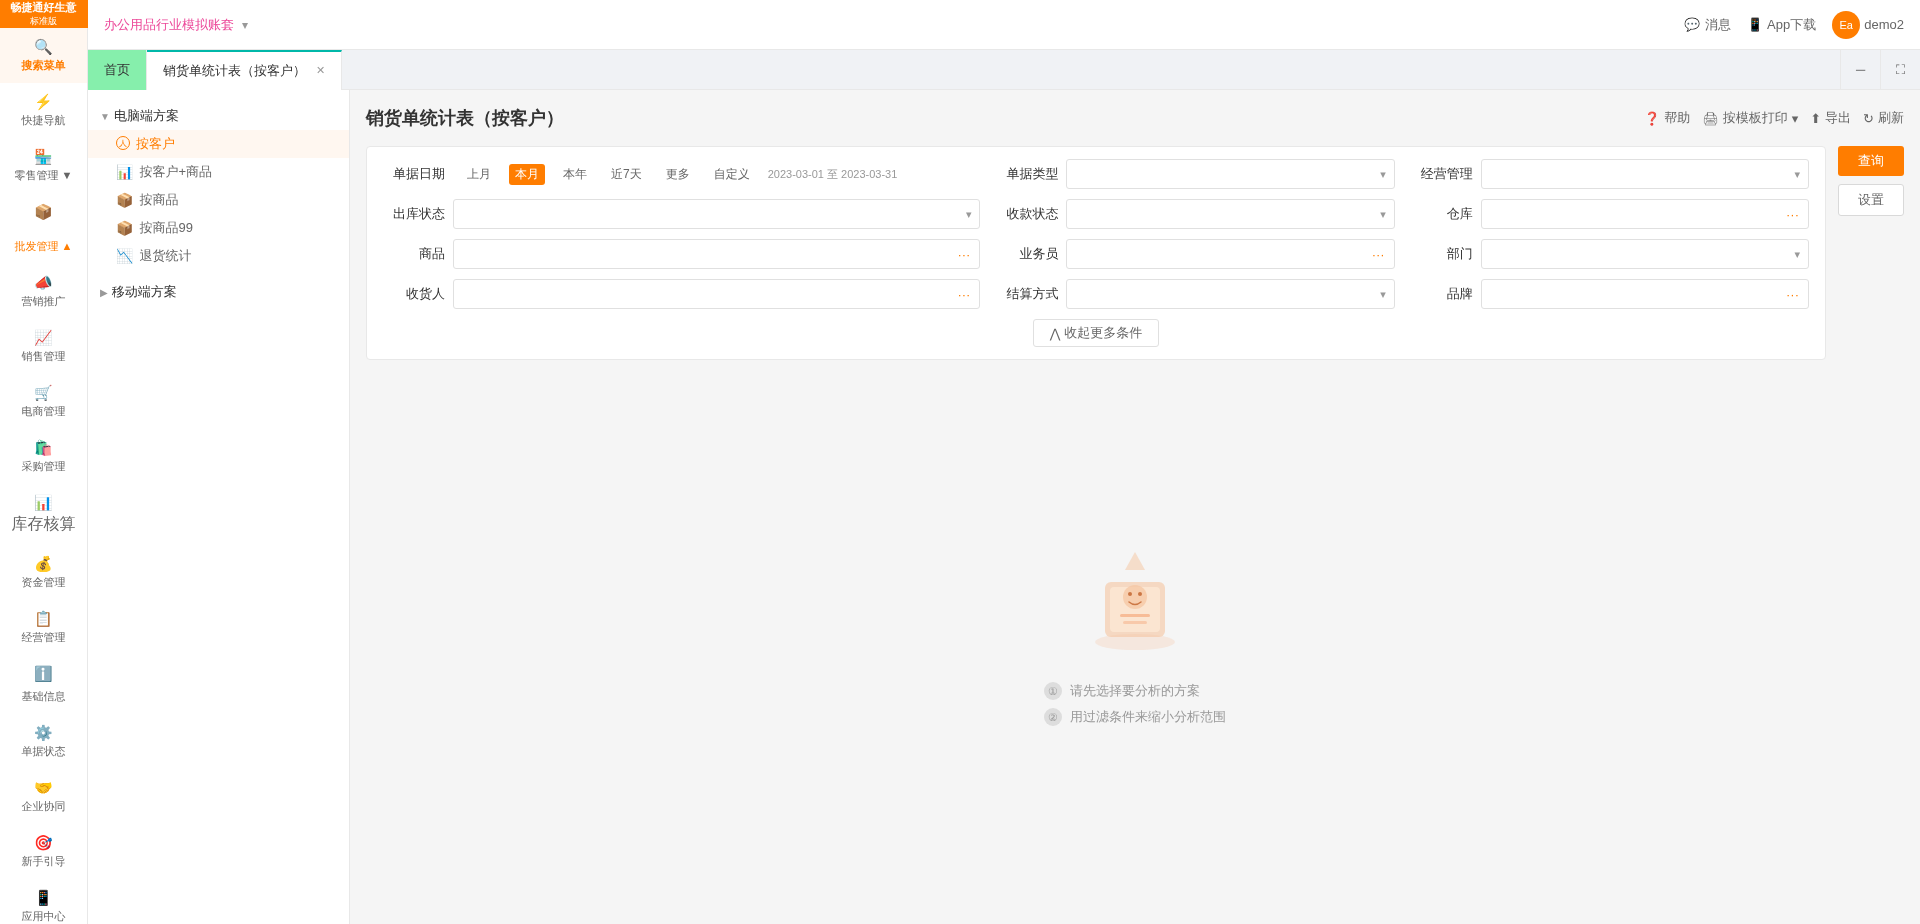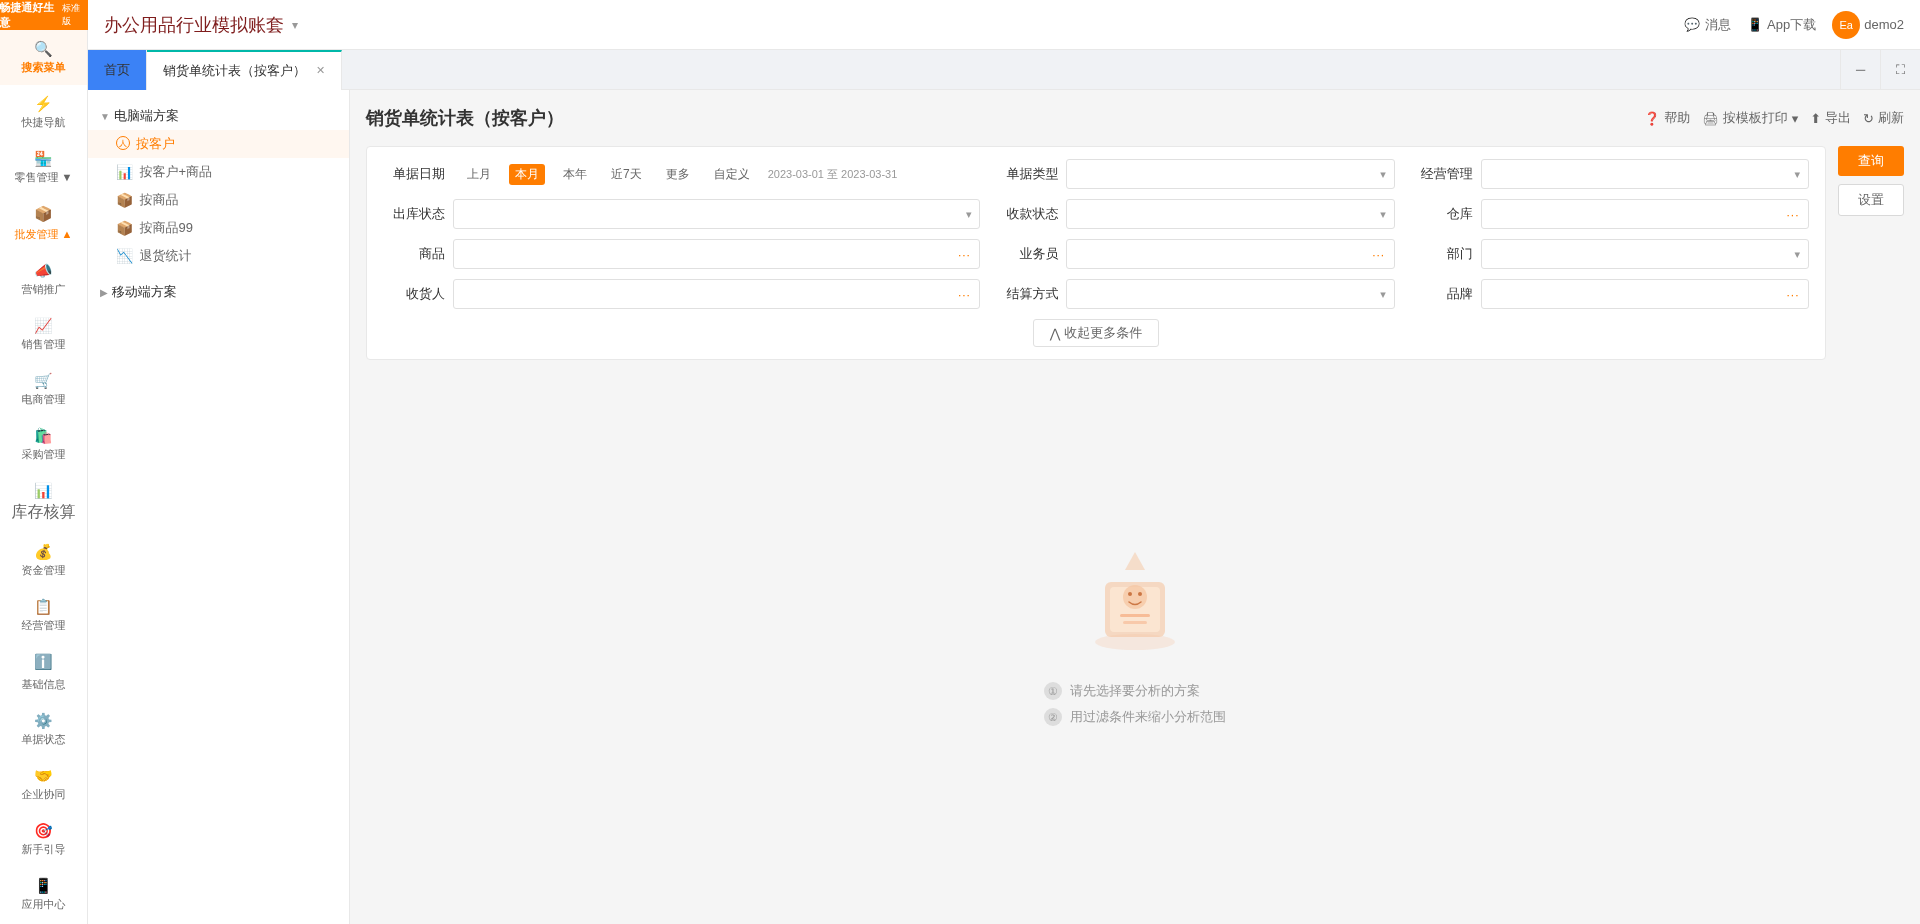--- a/index.html
+++ b/index.html
@@ -1,43 +1,43 @@
 <!DOCTYPE html>
 <html><head>
   <meta charset="utf-8">
   <style>
     * { margin: 0; padding: 0; box-sizing: border-box; }
     body { font-family: 'Microsoft YaHei', Arial, sans-serif; font-size: 13px; background: #f5f5f5; color: #333; width: 1920px; height: 924px; overflow: hidden; display: flex; }
 
     
     .sidebar { width: 88px; background: #fff; border-right: 1px solid #e8e8e8; display: flex; flex-direction: column; align-items: center; padding-top: 0; flex-shrink: 0; }
-    .sidebar-logo { width: 88px; height: 50px; background: #ff7d00; display: flex; align-items: center; justify-content: center; flex-direction: row; }
+    .sidebar-logo { width: 88px; height: 50px; background: #ff7d00; display: flex; align-items: center; justify-content: center; flex-direction: column; }
     .sidebar-logo-text { color: #fff; font-size: 11px; font-weight: bold; }
     .sidebar-logo-sub { color: #fff; font-size: 9px; }
     .sidebar-menu { width: 100%; display: flex; flex-direction: column; }
     .sidebar-item { width: 100%; padding: 10px 0; display: flex; flex-direction: column; align-items: center; justify-content: center; cursor: pointer; color: #666; font-size: 12px; }
     .sidebar-item.active { color: #ff7d00; }
     .sidebar-search { background: #fff7f0; color: #ff7d00; font-weight: bold; }
 
     
     .main { flex: 1; display: flex; flex-direction: column; overflow: hidden; }
 
     
     .top-header { height: 50px; background: #fff; border-bottom: 1px solid #e8e8e8; display: flex; align-items: center; justify-content: space-between; padding: 0 16px; flex-shrink: 0; }
     .header-left { display: flex; align-items: center; gap: 8px; }
-    .header-title { font-size: 18px; color: #7f1d1d; }
+    .header-title { font-size: 13px; color: #ec4899; }
     .header-dropdown { color: #999; font-size: 12px; cursor: pointer; }
     .header-right { display: flex; align-items: center; gap: 16px; }
     .header-btn { display: flex; align-items: center; gap: 4px; color: #666; font-size: 13px; cursor: pointer; }
     .avatar { width: 28px; height: 28px; border-radius: 50%; background: #ff7d00; display: flex; align-items: center; justify-content: center; color: #fff; font-size: 11px; }
 
     
     .tab-bar { height: 40px; background: #f0f2f5; border-bottom: 1px solid #e8e8e8; display: flex; align-items: center; padding: 0 0; flex-shrink: 0; }
     .tab { height: 40px; padding: 0 16px; display: flex; align-items: center; gap: 6px; cursor: pointer; font-size: 13px; color: #666; border-right: 1px solid #e8e8e8; }
-    .tab.home { background: #3b82f6; color: #333; }
+    .tab.home { background: #86efac; color: #333; }
     .tab.active { background: #fff; color: #333; border-top: 2px solid #00b8a9; }
     .tab-close { font-size: 11px; color: #999; cursor: pointer; margin-left: 4px; }
     .tab-bar-actions { margin-left: auto; display: flex; }
     .tab-action { width: 40px; height: 40px; display: flex; align-items: center; justify-content: center; cursor: pointer; color: #666; border-left: 1px solid #e8e8e8; }
 
     
     .content { flex: 1; display: flex; overflow: hidden; }
 
     
     .scheme-panel { width: 262px; background: #fff; border-right: 1px solid #e8e8e8; flex-shrink: 0; padding: 8px 0; overflow-y: auto; }
@@ -106,21 +106,21 @@
       <div class="sidebar-item">
     <span style="font-size:15px;">⚡</span>
     <span style="font-size:11px; margin-top:2px;">快捷导航</span>
   </div>
       <div class="sidebar-item">
     <span style="font-size:15px;">🏪</span>
     <span style="font-size:11px; margin-top:2px;">零售管理 ▼</span>
   </div>
       <div class="sidebar-item active">
     <span style="font-size:15px;">📦</span>
-    <span style="font-size:11px; margin-top:4px;">批发管理 ▲</span>
+    <span style="font-size:11px; margin-top:18px;">批发管理 ▲</span>
   </div>
       <div class="sidebar-item">
     <span style="font-size:15px;">📣</span>
     <span style="font-size:11px; margin-top:2px;">营销推广</span>
   </div>
       <div class="sidebar-item">
     <span style="font-size:15px;">📈</span>
     <span style="font-size:11px; margin-top:2px;">销售管理</span>
   </div>
       <div class="sidebar-item">

